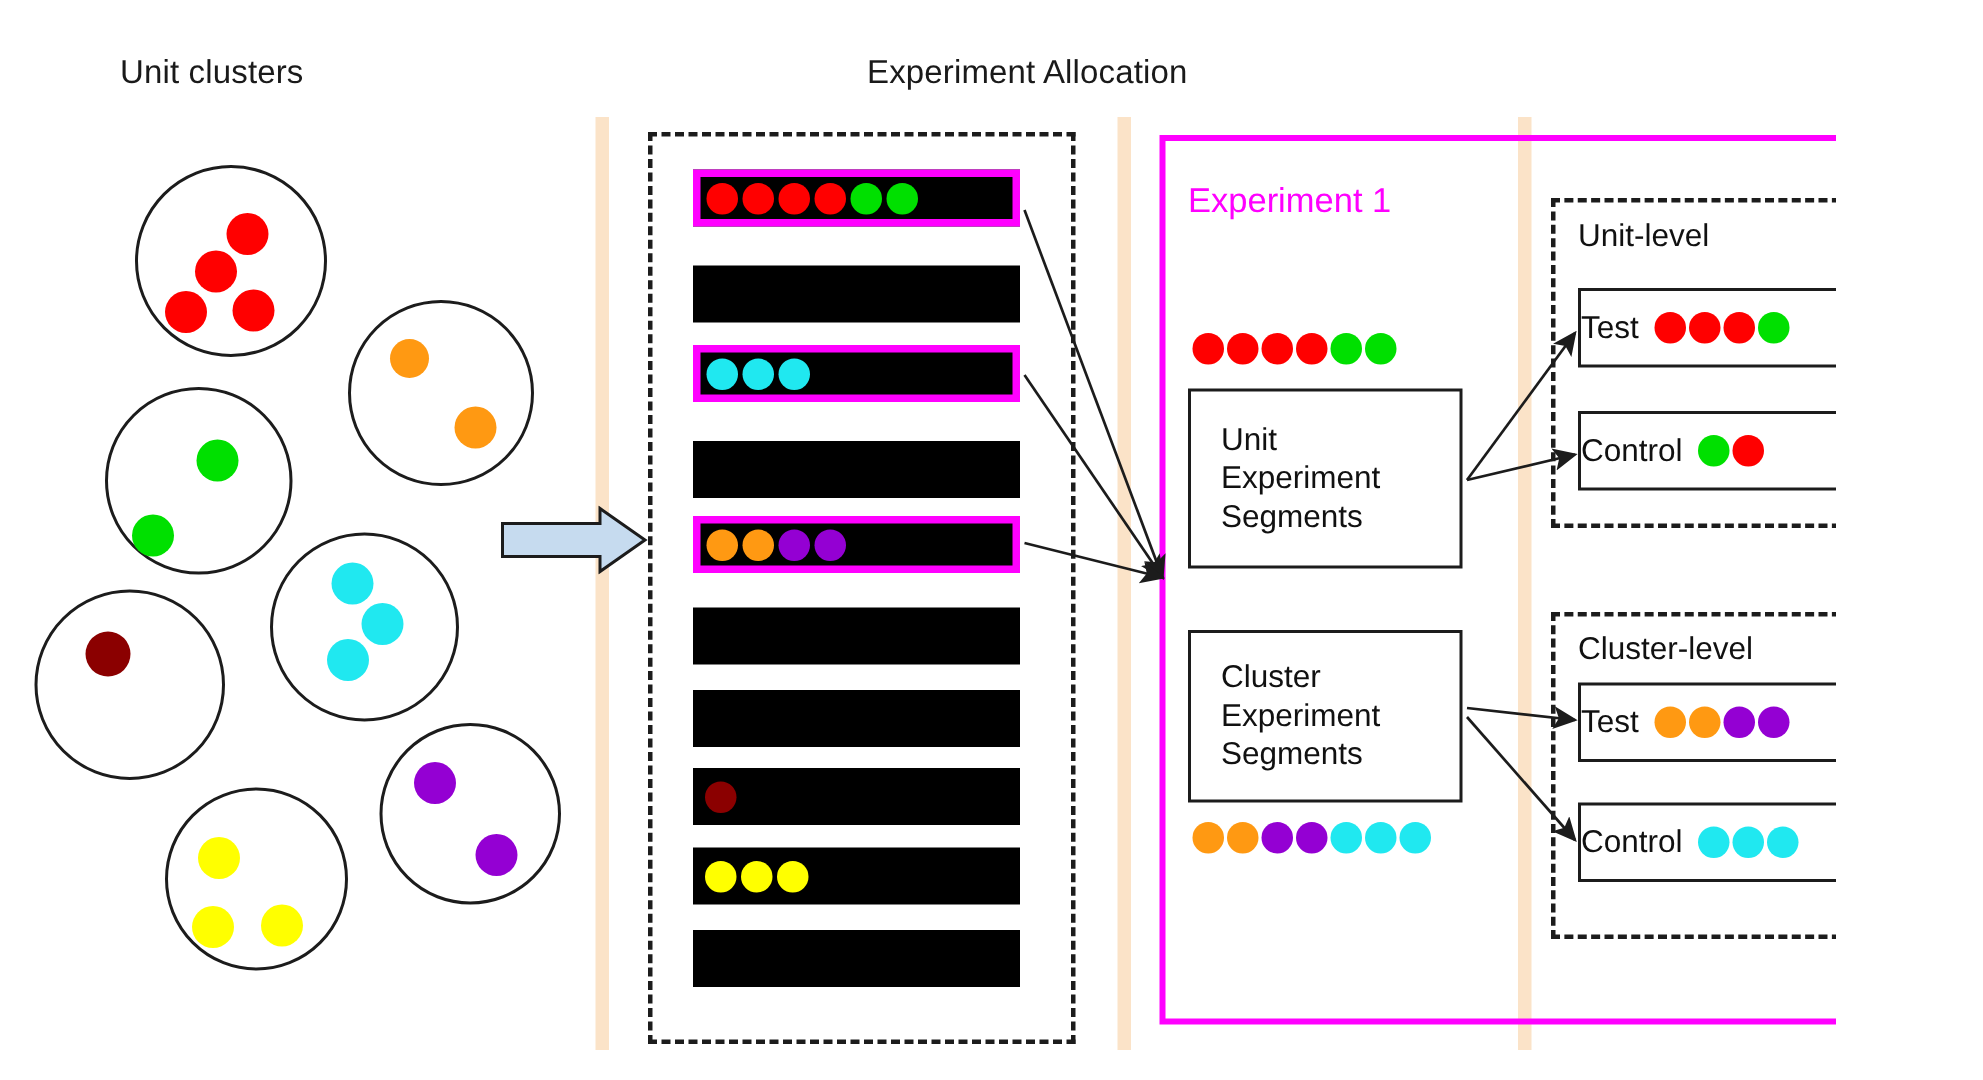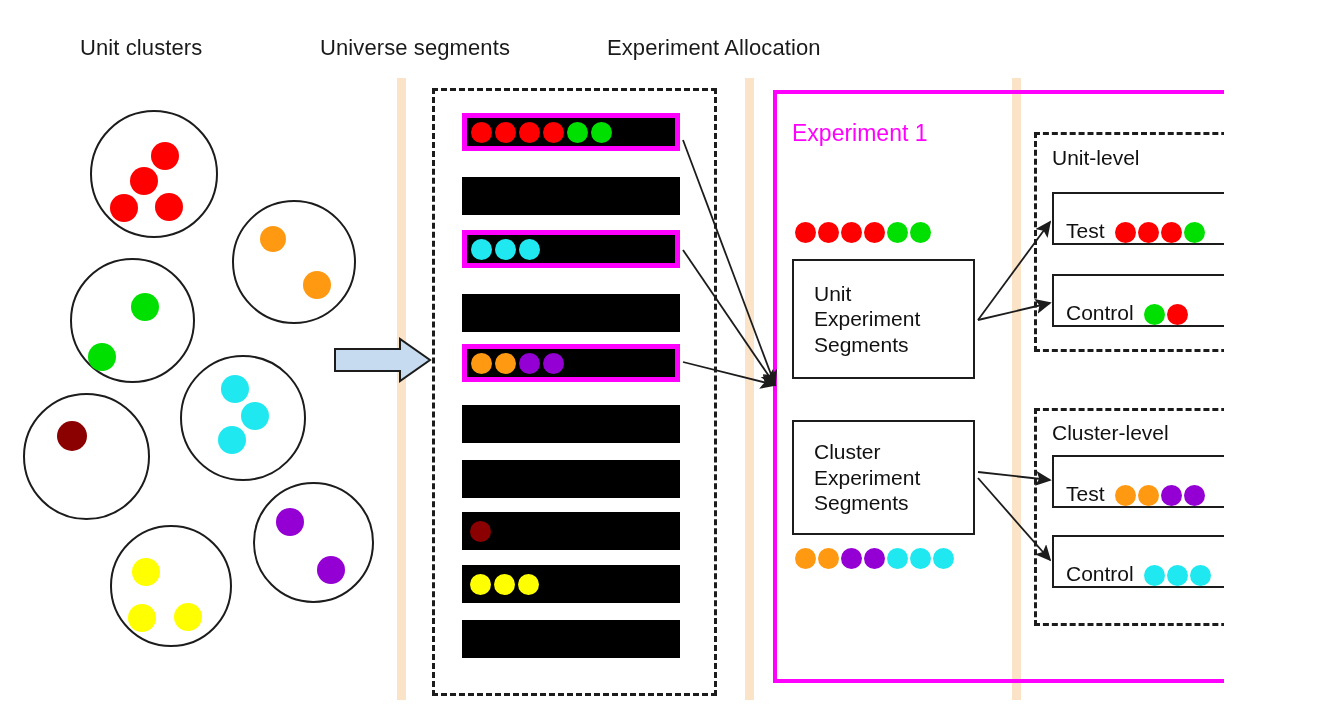--- a/index.html
+++ b/index.html
@@ -93,22 +93,21 @@
     color: #111111;
     line-height: 1.22;
     padding-left: 20px;
     white-space: pre-line;
   }
   .cond-box {
     border: 2px solid #1c1c1c;
     box-sizing: border-box;
     background: #ffffff;
     display: flex;
-    align-items: flex-end;
-    padding-left: 12px;
+    align-items: center;
     gap: 6px;
   }
   .cond-label {
     font-size: 21px;
     color: #111111;
     white-space: nowrap;
     margin-right: 4px;
   }
   .group-label {
     font-size: 21px;
@@ -130,22 +129,21 @@
     width: 1322px; height: 720px;
     pointer-events: none;
   }
 </style>
 </head>
 <body>
 
 <div id="canvas">
 
   <div class="abs col-head" style="left:80px;top:35px;">Unit clusters</div>
-  <div class="abs col-head" style="left:320px;top:35px;">Universe segments</div>
-  <div class="abs col-head" style="left:607px;top:35px;">Experiment Allocation</div>
+  <div class="abs col-head" style="left:578px;top:35px;">Experiment Allocation</div>
 
   <div class="abs divider-bar" style="left:397px;top:78px;height:622px;"></div>
   <div class="abs divider-bar" style="left:745px;top:78px;height:622px;"></div>
   <div class="abs divider-bar" style="left:1012px;top:78px;height:622px;"></div>
 
   <div id="clusters-layer">
       <div class="abs cluster" style="left: 90px; top: 110px; width: 128px; height: 128px;">
         <span class="dot" style="width: 28px; height: 28px; display: inline-block; background: rgb(255, 0, 0); position: absolute; left: 59px; top: 30px;"></span>
         <span class="dot" style="width: 28px; height: 28px; display: inline-block; background: rgb(255, 0, 0); position: absolute; left: 38px; top: 55px;"></span>
         <span class="dot" style="width: 28px; height: 28px; display: inline-block; background: rgb(255, 0, 0); position: absolute; left: 18px; top: 82px;"></span>

